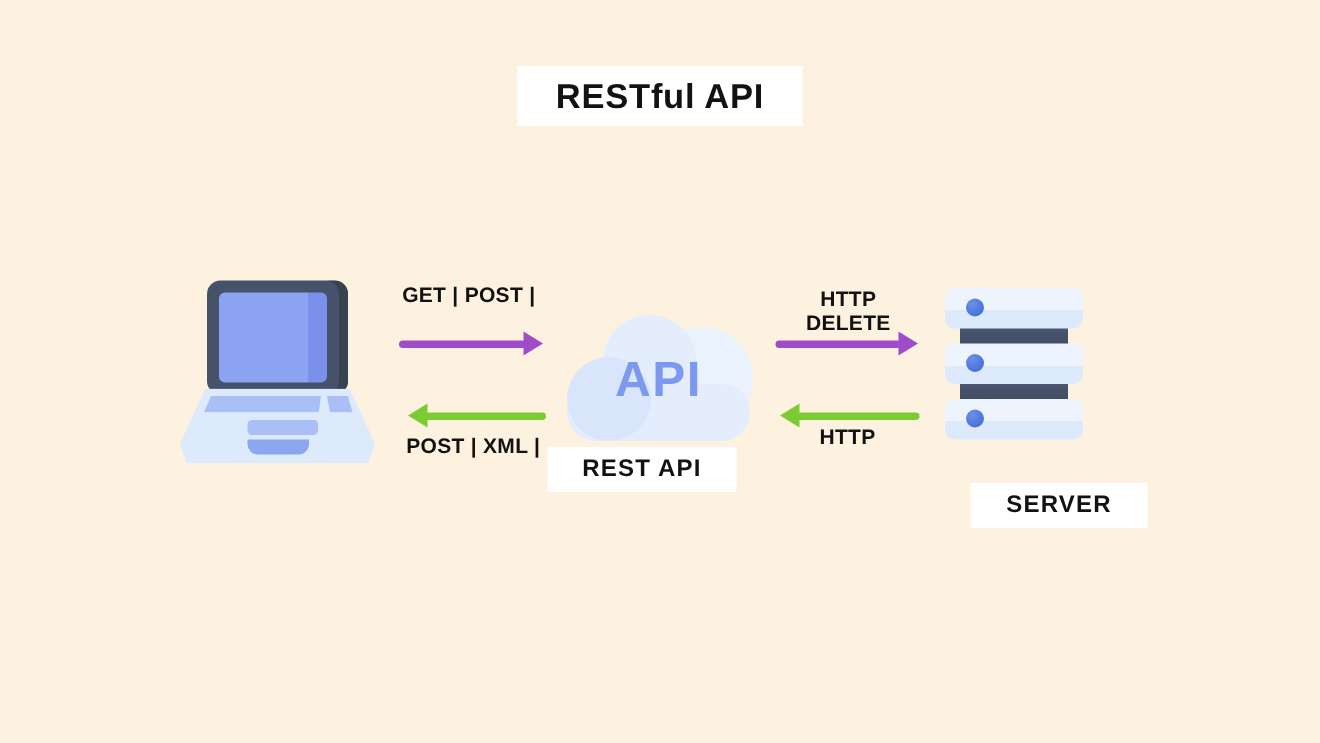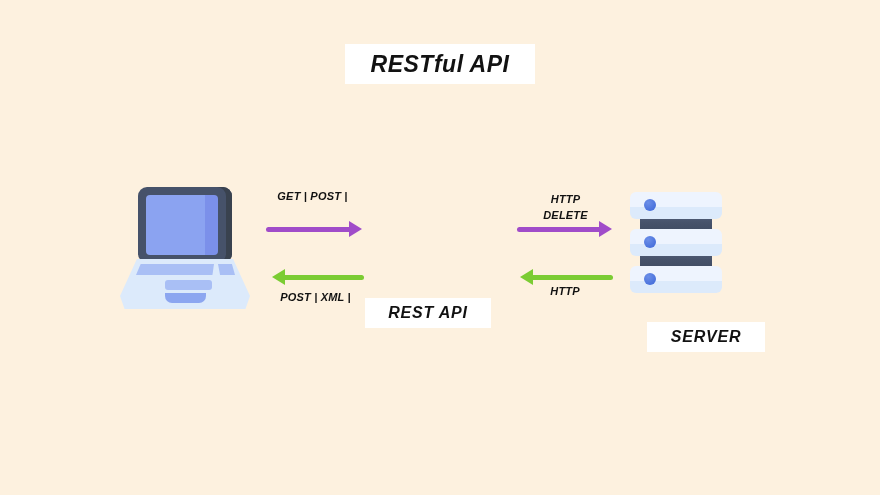--- a/index.html
+++ b/index.html
@@ -2,38 +2,38 @@
 <html style="--background: #FDF1DF; --box-bg: #FFFFFF; --text: #121212; --purple: #A04CC9; --green: #7BCC33; --dark-slate: #46526A; --slate-shadow: #39424F; --screen-blue: #8BA3F1; --screen-blue-dark: #7B90EA; --panel-light: #DCEAFB; --panel-lighter: #EEF4FE; --accent-blue: #A9BFF5; --accent-blue-dark: #8CA6F0; --cloud-main: #D8E5FA; --cloud-mid: #E3EDFC; --cloud-light: #EAF2FD; --api-text: #7D98EF; --led-blue: #4A72DC;"><head>
 <meta charset="utf-8">
 <style>
   * { margin:0; padding:0; box-sizing:border-box; }
   html,body { width:880px; height:495px; }
   body {
     font-family: "Liberation Sans", sans-serif;
     background: var(--background, #FDF1DF);
     overflow:hidden;
   }
-  .stage { position:relative; width:840px; height:495px;font-style:italic; }
+  .stage { position:relative; width:840px; height:495px; }
 
   
   .label-box {
     position:absolute; background:var(--box-bg,#fff);
     display:flex; align-items:center; justify-content:center;
     font-weight:800; font-size:16px; letter-spacing:.8px;
     color:var(--text,#121212);
   }
   .title-box { left:345px; top:44px; width:190px; height:40px; font-size:23px; letter-spacing:.5px; }
   .client-box { left:127px; top:322px; width:118px; height:30px; }
   .server-box { left:618px; top:322px; width:118px; height:30px;margin-left:29px; }
   .restapi-box { left:365px; top:298px; width:126px; height:30px; }
 
   
   .arrow-label {
     position:absolute; text-align:center;
-    font-size:11px; line-height:16px; font-weight:700;
+    font-size:14px; line-height:16px; font-weight:700;
     letter-spacing:.2px; color:var(--text,#121212);
   }
   .lbl-methods  { left:255px; top:188px; width:115px; }
   .lbl-formats  { left:258px; top:289px; width:115px; }
   .lbl-request  { left:518px; top:191px; width:95px; }
   .lbl-response { left:510px; top:283px; width:110px; }
 
   
   .arrow { position:absolute; height:16px; }
   .arrow.purple { color:var(--purple,#A04CC9); }
@@ -122,20 +122,27 @@
     </div>
     <div class="base"></div>
     <div class="base" style="background:none;">
       <div class="kb"></div>
       <div class="kb-accent"></div>
       <div class="touchpad"></div>
       <div class="notch"></div>
     </div>
   </div>
 
+  <div class="cloud">
+    <div class="lobe lobe-right"></div>
+    <div class="lobe lobe-top"></div>
+    <div class="base-bar"></div>
+    <div class="lobe lobe-left"></div>
+    <div class="api-text">API</div>
+  </div>
   <div class="label-box restapi-box">REST API</div>
 
   <div class="server">
     <div class="bar bar1"></div>
     <div class="bar bar2"></div>
     <div class="unit unit1">
       <div class="led"></div>
     </div>
     <div class="unit unit2">
       <div class="led"></div>

